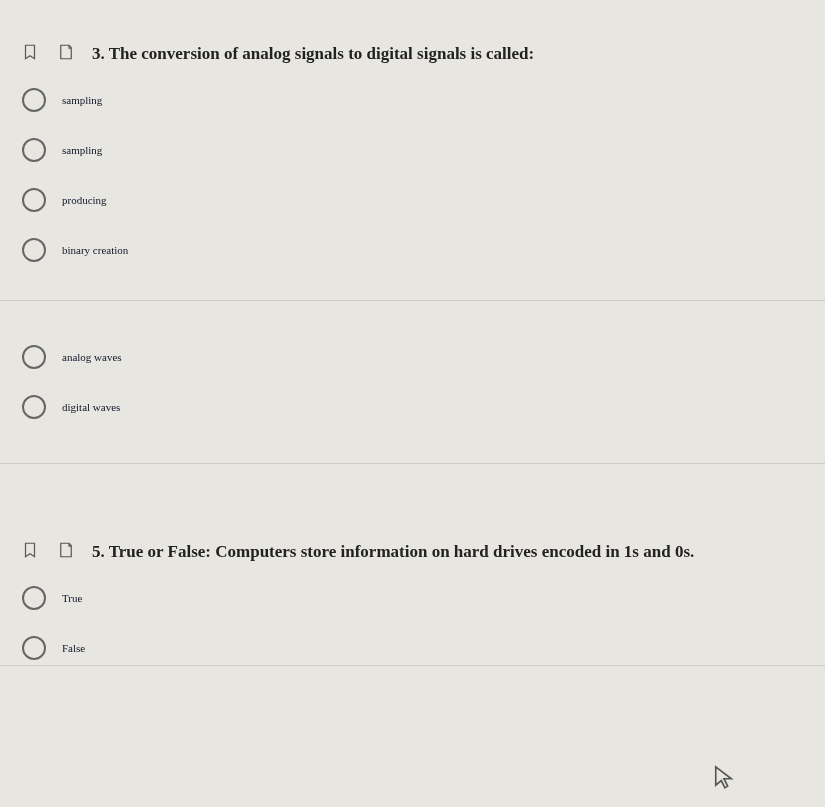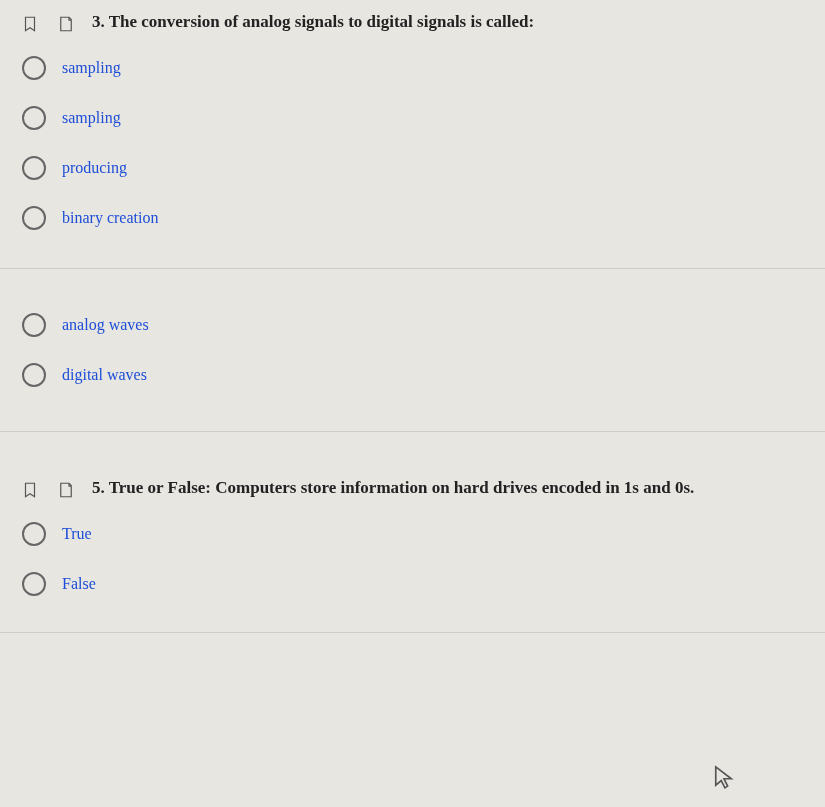--- a/index.html
+++ b/index.html
@@ -18,23 +18,24 @@
     }
     .question-block {
       padding: 14px 20px 28px 20px;
       border-bottom: 1px solid #cfcdc8;
     }
     .question-block:last-child {
       border-bottom: none;
     }
     .question-header {
       display: flex;
-      align-items: flex-end;
+      align-items: flex-start;
       gap: 16px;
       margin-bottom: 22px;
+      margin-top: 32px;
     }
     .icon-btn {
       width: 20px;
       height: 20px;
       display: flex;
       align-items: center;
       justify-content: center;
       cursor: pointer;
       color: #555;
       flex-shrink: 0;
@@ -65,26 +66,26 @@
       cursor: pointer;
     }
     .radio-circle {
       width: 24px;
       height: 24px;
       border: 2.2px solid #666;
       border-radius: 50%;
       flex-shrink: 0;
     }
     .option-label {
-      font-size: 16px;
-      color: #1d4ed8;
+      font-size: 11px;
+      color: #0f172a;
     }
     .q3 { padding-top: 10px; padding-bottom: 38px; }
     .q4 { padding-top: 44px; padding-bottom: 44px; }
-    .q5 { padding-top: 44px; padding-bottom: 36px; }
+    .q5 { padding-top: 44px; padding-bottom: 5px; }
     .cursor-arrow {
       position: absolute;
       bottom: 14px;
       right: 90px;
       width: 22px;
       height: 28px;
     }
     .cursor-arrow svg {
       stroke: #555;
       stroke-width: 1.8;

